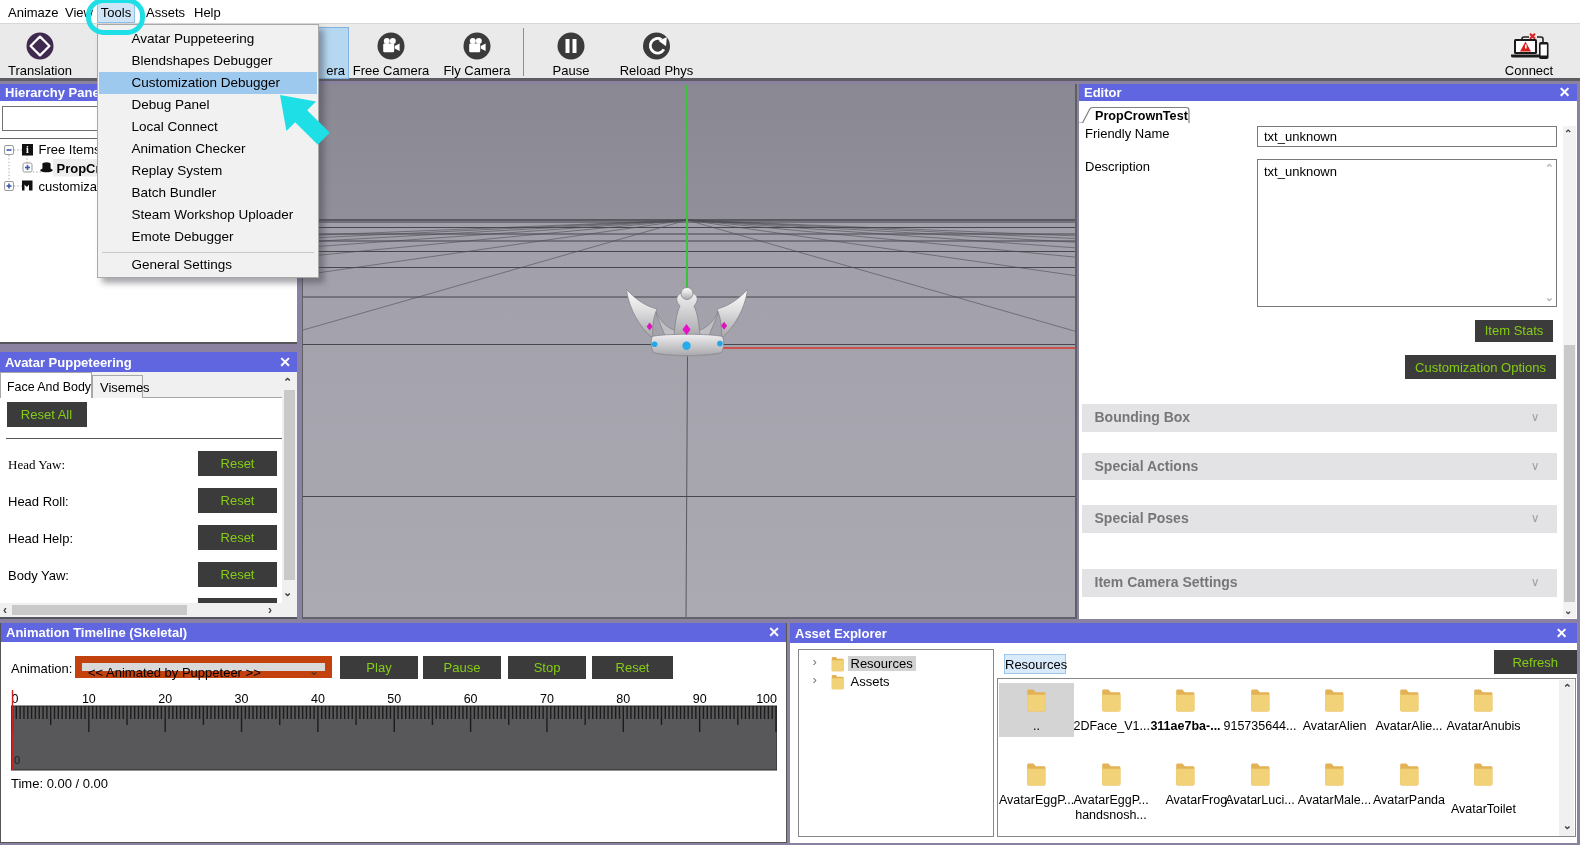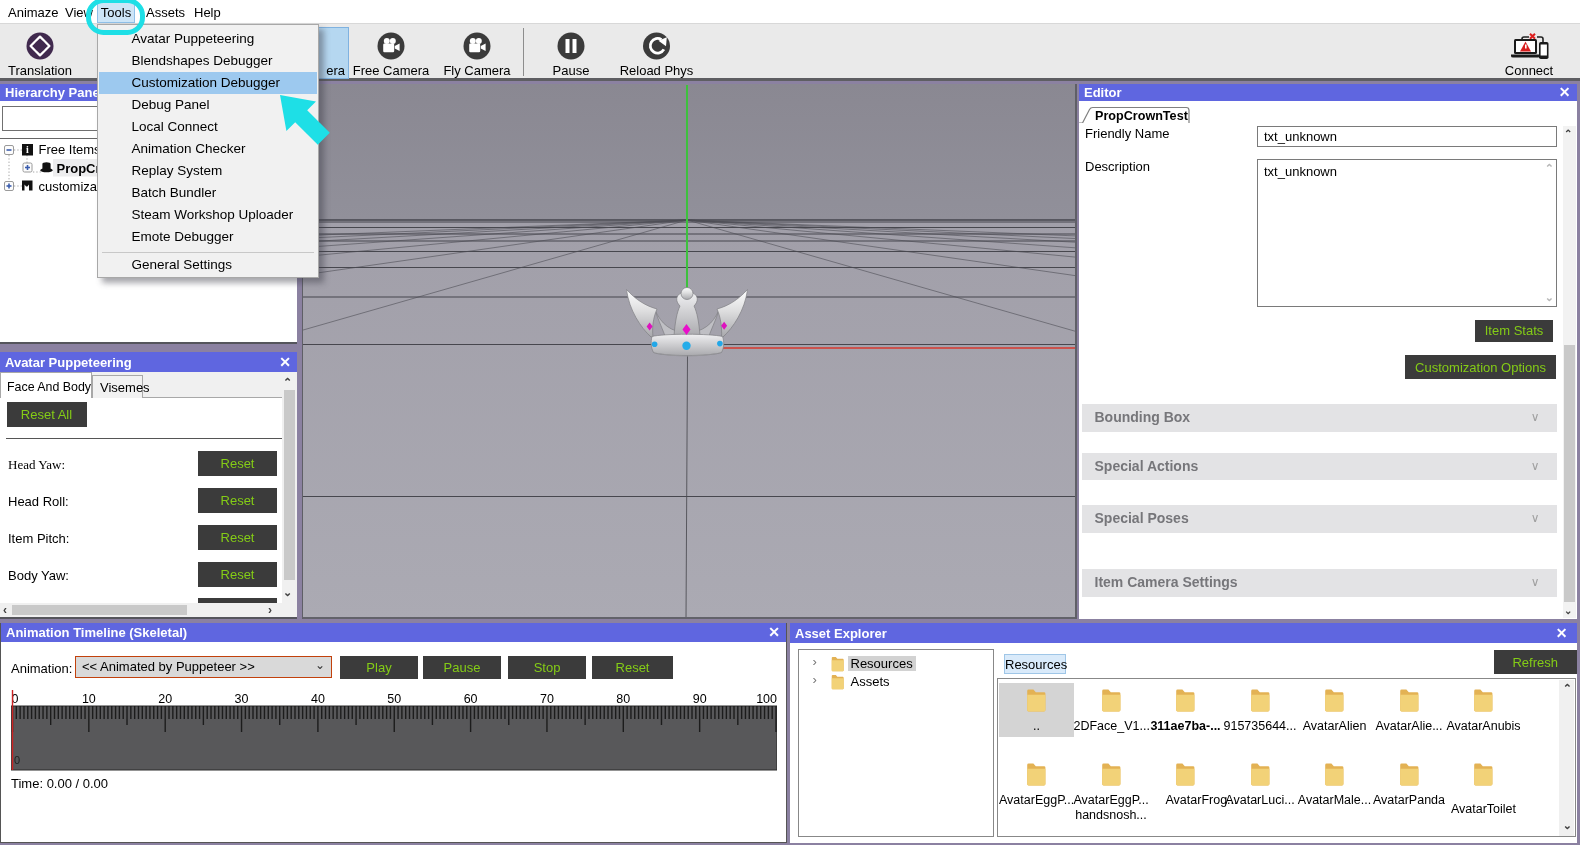--- a/index.html
+++ b/index.html
@@ -201,21 +201,21 @@
     </div>
   <div class="abs" style="left:92px;top:23px;width:51px;height:23px;background:#f2f2f2;border:1px solid #a8a8a8;border-bottom:none;font-size:13px;">
       <span style="position:absolute;left:7px;top:4px;">Visemes</span>
     </div>
   <div class="dbtn" style="left:6.5px;top:50.5px;width:80px;height:25px;">Reset All</div>
   <div class="abs" style="left:6px;top:86.5px;width:277px;height:1px;background:#555;"></div>
   <div class="abs" style="left:8px;top:105px;font-size:13px;font-family:Liberation Serif, serif;">Head Yaw:</div>
     <div class="dbtn" style="left:198px;top:99.5px;width:79px;height:25px;">Reset</div>
   <div class="abs" style="left:8px;top:142px;font-size:13px;">Head Roll:</div>
     <div class="dbtn" style="left:198px;top:136.5px;width:79px;height:25px;">Reset</div>
-  <div class="abs" style="left:8px;top:179px;font-size:13px;">Item Pitch:</div>
+  <div class="abs" style="left:8px;top:179px;font-size:13px;">Head Help:</div>
     <div class="dbtn" style="left:198px;top:173.5px;width:79px;height:25px;">Reset</div>
   <div class="abs" style="left:8px;top:216px;font-size:13px;">Body Yaw:</div>
     <div class="dbtn" style="left:198px;top:210.5px;width:79px;height:25px;">Reset</div>
   <div class="dbtn" style="left:198px;top:246px;width:79px;height:5.5px;"></div>
 
   <div class="abs" style="left:282px;top:20px;width:15px;height:231.5px;background:#f0f0f0;"></div>
   <div class="abs" style="left:284px;top:38px;width:11px;height:190px;background:#c9c9c9;"></div>
   <div class="abs" style="left:283px;top:24px;font-size:11px;color:#404040;font-weight:bold;">⌃</div>
   <div class="abs" style="left:283px;top:234px;font-size:11px;color:#404040;font-weight:bold;">⌄</div>
 
@@ -257,21 +257,21 @@
   <div class="abs" style="left:485px;top:44px;font-size:10px;color:#404040;font-weight:bold;">⌃</div>
   <div class="abs" style="left:485px;top:521px;font-size:10px;color:#404040;font-weight:bold;">⌄</div>
 </div>
 
 <div class="panel" style="left:0;top:622.5px;width:787px;height:220.5px;border:1px solid #555;border-top:none;padding-left:28px;">
   <div class="hdr" style="left:0;top:0;width:785px;height:19px;">
       <span class="t">Animation Timeline (Skeletal)</span>
       <span class="x">✕</span>
     </div>
   <div class="abs" style="left:10px;top:38px;font-size:13px;">Animation:</div>
-  <div class="abs" style="left:74px;top:33.5px;width:257px;height:21.5px;background:#d9d9d9;border:1px solid #c2410c;font-size:13px;">
+  <div class="abs" style="left:74px;top:33.5px;width:257px;height:21.5px;background:#d9d9d9;border:7px solid #c2410c;font-size:13px;">
     <span style="position:absolute;left:6px;top:2px;">&lt;&lt; Animated by Puppeteer &gt;&gt;</span>
     <span style="position:absolute;right:6px;top:1px;color:#333;font-size:12px;">⌄</span>
   </div>
   <div class="dbtn" style="left:339px;top:33.5px;width:78px;height:23px;">Play</div>
   <div class="dbtn" style="left:422px;top:33.5px;width:78px;height:23px;">Pause</div>
   <div class="dbtn" style="left:507px;top:33.5px;width:78px;height:23px;">Stop</div>
   <div class="dbtn" style="left:591px;top:33.5px;width:81px;height:23px;">Reset</div>
   <div id="ruler" class="abs" style="left:10px;top:67px;width:766px;height:81px;">
       <svg width="766" height="81" style="position:absolute;left:0;top:0;">
         <text x="0.5" y="12.5" font-size="12.5" fill="#000" text-anchor="start">0</text>

